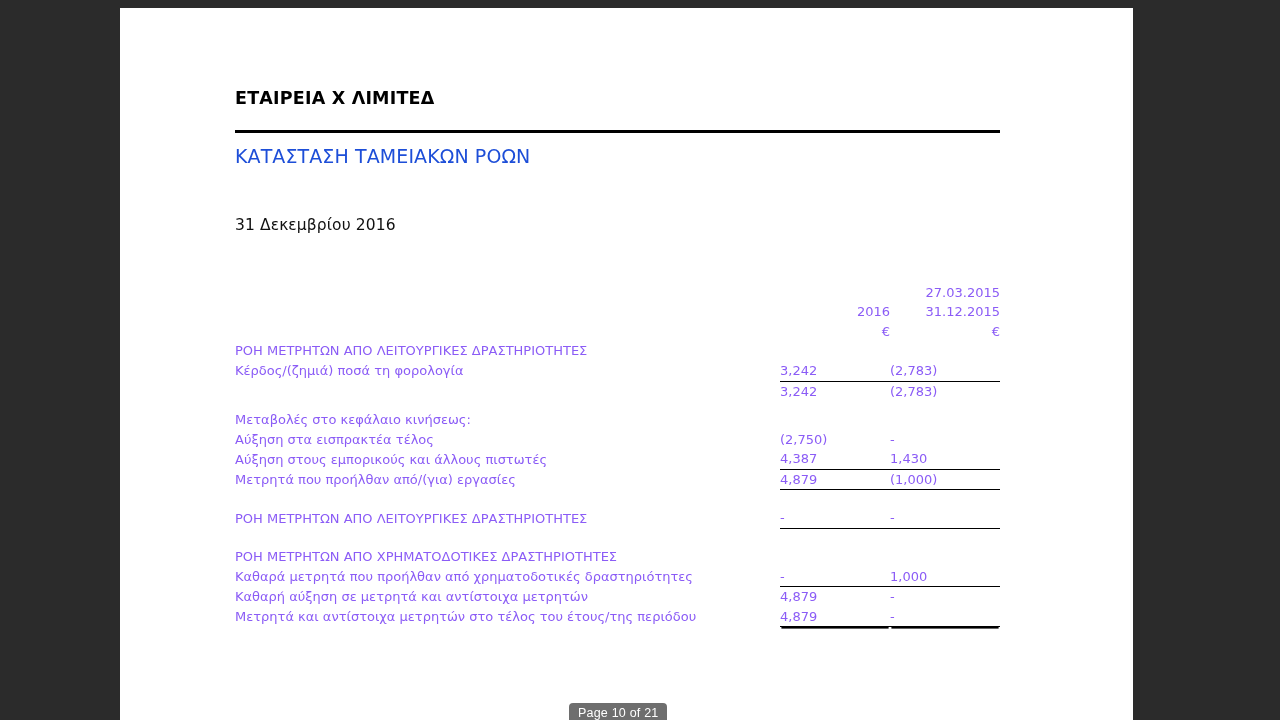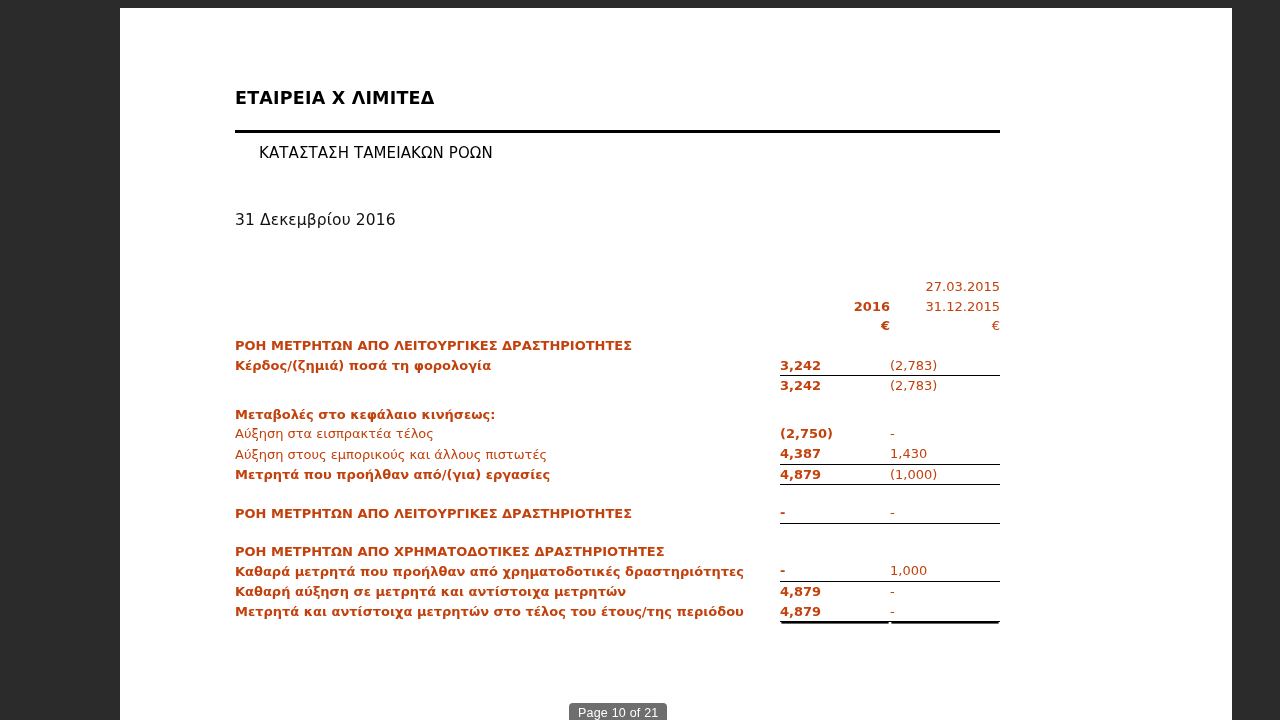--- a/index.html
+++ b/index.html
@@ -13,21 +13,21 @@
     font-family: "DejaVu Sans", "Liberation Sans", sans-serif;
     overflow: hidden;
     position: relative;
   }
 
   
   #page-sheet {
     position: absolute;
     left: 120px;
     top: 8px;
-    width: 1112px;
+    width: 1013px;
     height: 712px;
     background: #ffffff;
     overflow: hidden;
   }
 
   
   #doc {
     position: absolute;
     left: 115px;
     top: 80px;
@@ -44,59 +44,58 @@
   }
 
   #title-rule {
     margin-top: 21px;
     border-top: 3px solid #000;
     width: 765px;
   }
 
   #statement-title {
     margin-top: 11px;
-    font-size: 15px;
-    color: #000000;
+    font-size: 19px;
+    color: #1d4ed8;
     line-height: 1.32;
     letter-spacing: 0.1px;
-    margin-left: 24px;
   }
   #statement-date {
     font-size: 15.5px;
     color: #111;
     line-height: 1.32;
     letter-spacing: 0.1px;
     margin-top: 46px;
   }
 
   
   table#cf-table {
     margin-top: 47px;
     border-collapse: collapse;
     width: 765px;
     table-layout: fixed;
   }
   table#cf-table td {
     padding: 0;
     vertical-align: bottom;
     font-size: 13px;
-    color: #c2410c;
+    color: #8b5cf6;
     line-height: 19.6px;
     white-space: nowrap;
   }
   col.c-label { width: 545px; }
   col.c-num   { width: 110px; }
 
   td.label { padding-right: 6px; }
   td.num {
     padding-right: 2px;
     padding-left: 16px;
   }
 
-  .b { font-weight: bold; }
+  .b { font-weight: normal; }
 
   
   td.hdr {
     text-align: right;
     font-size: 13px;
     line-height: 17.5px;
     padding-right: 2px;
   }
   .ruled-bottom   { border-bottom: 1.6px solid #000; }
   .ruled-double   { border-bottom: 1.6px solid #000; box-shadow: 0 3px 0 -1.4px #000; }

